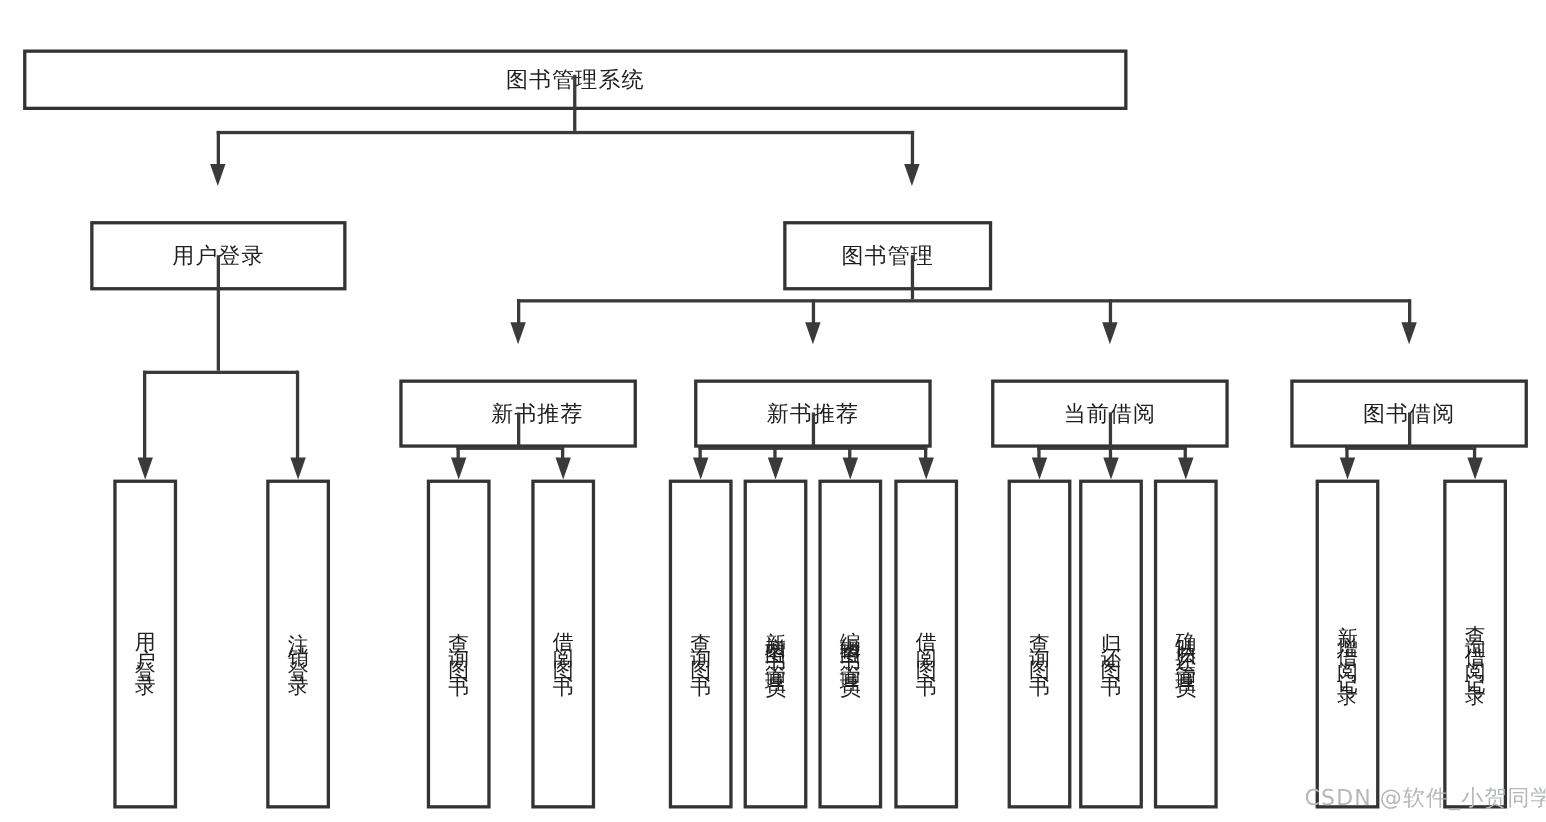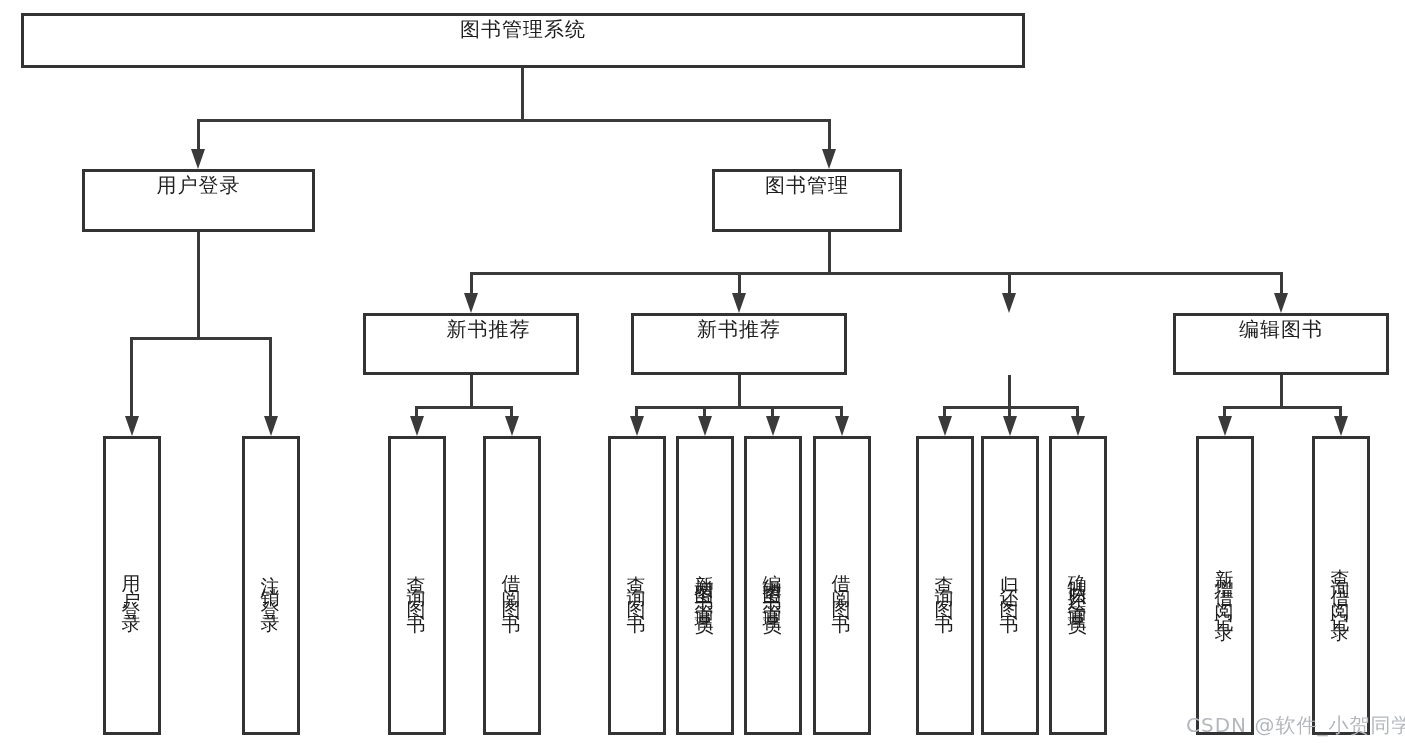--- a/index.html
+++ b/index.html
@@ -2,22 +2,22 @@
 <html><head>
 <meta charset="utf-8">
 <style>
   html,body{margin:0;padding:0;background:#fff;}
   .stage{
     position:relative;width:1405px;height:747px;background:#ffffff;overflow:hidden;
     font-family:"DejaVu Sans","Liberation Sans",sans-serif;color:#222;
   }
   .box{
     position:absolute;box-sizing:border-box;border:3px solid #333;background:#fff;
-    display:flex;align-items:flex-start;justify-content:center;
-    font-size:20px;letter-spacing:1px;color:#1e1e1e;
+    display:flex;align-items:center;justify-content:center;
+    font-size:20px;letter-spacing:1px;color:#1e1e1e;margin-top:32px;
   }
   .vbox{
     position:absolute;box-sizing:border-box;border:3px solid #333;background:#fff;
     display:flex;align-items:center;justify-content:center;
     font-size:19px;color:#1e1e1e;
     top:436px;width:58px;height:299px;
   }
   .vbox span{
     writing-mode:vertical-rl;text-orientation:mixed;white-space:nowrap;
   }
@@ -76,22 +76,25 @@
   <div class="arr" style="left:1002px;top:293px;"></div>
   <div class="vline" style="left:1280px;top:272px;height:23px;"></div>
   <div class="arr" style="left:1274px;top:293px;"></div>
 
   <div class="box" style="left:363px;top:313px;width:216px;height:62px;padding-left:35px;">
     <span>新书推荐</span>
   </div>
   <div class="box" style="left:631px;top:313px;width:216px;height:62px;">
     <span>新书推荐</span>
   </div>
+  <div class="box" style="left:901px;top:313px;width:216px;height:62px;">
+    <span>当前借阅</span>
+  </div>
   <div class="box" style="left:1173px;top:313px;width:216px;height:62px;">
-    <span>编辑图书</span>
+    <span>图书借阅</span>
   </div>
 
   <div class="vline" style="left:470px;top:375px;height:31px;"></div>
   <div class="hline" style="left:415px;top:406px;width:97px;"></div>
   <div class="vline" style="left:415px;top:406px;height:12px;"></div>
   <div class="arr" style="left:410px;top:416px;"></div>
   <div class="vline" style="left:510px;top:406px;height:12px;"></div>
   <div class="arr" style="left:505px;top:416px;"></div>
 
   <div class="vline" style="left:738px;top:375px;height:31px;"></div>

